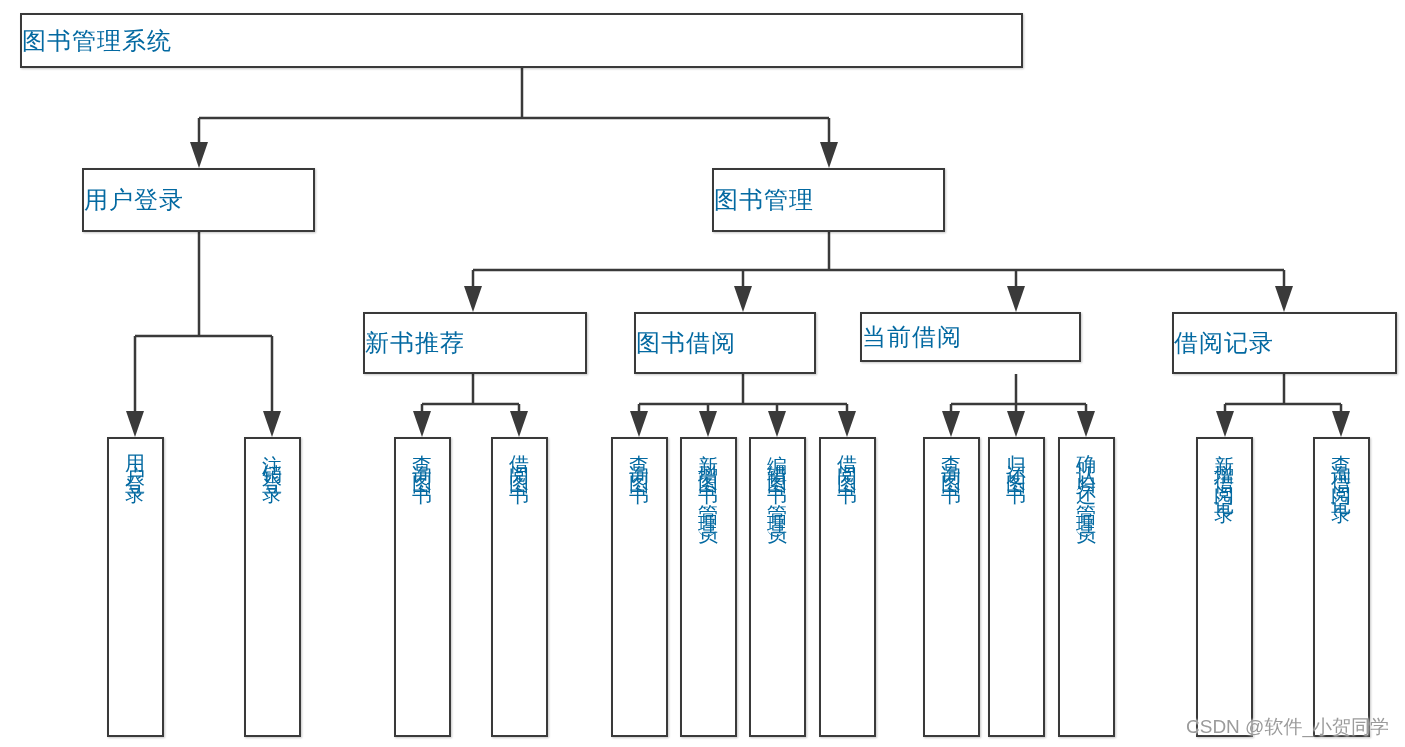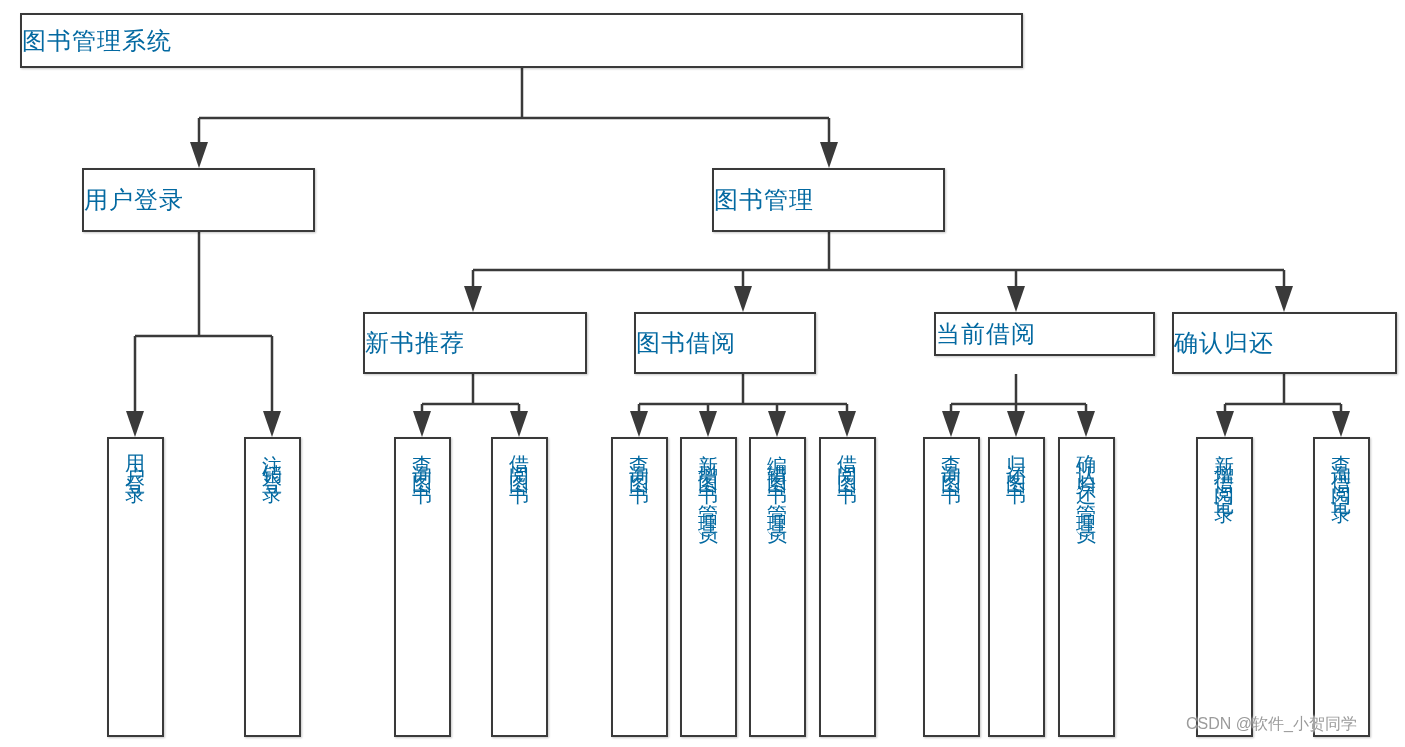--- a/index.html
+++ b/index.html
@@ -18,30 +18,30 @@
   .h-node{font-size:24px;letter-spacing:1px;white-space:nowrap;}
   .v-node{
     writing-mode:vertical-rl;text-orientation:mixed;
     font-size:20px;letter-spacing:10px;line-height:1;
   }
   .root-node{left:20px;top:13px;width:1003px;height:55px;}
   .n-user-login{left:82px;top:168px;width:233px;height:64px;}
   .n-book-mgmt{left:712px;top:168px;width:233px;height:64px;}
   .n-new-rec{left:363px;top:312px;width:224px;height:62px;}
   .n-book-borrow{left:634px;top:312px;width:182px;height:62px;}
-  .n-cur-borrow{left:934px;top:312px;width:221px;height:44px;}
+  .n-cur-borrow{left:860px;top:312px;width:221px;height:50px;}
   .n-borrow-rec{left:1172px;top:312px;width:225px;height:62px;}
   .tall{top:437px;width:57px;height:300px;}
   .g1a{left:107px;}  .g1b{left:244px;}
   .g2a{left:394px;}  .g2b{left:491px;}
   .g3a{left:611px;}  .g3b{left:680px;}  .g3c{left:749px;}  .g3d{left:819px;}
   .g4a{left:923px;}  .g4b{left:988px;}  .g4c{left:1058px;}
   .g5a{left:1196px;} .g5b{left:1313px;}
   .watermark{
-    position:absolute;left:1186px;top:714px;font-size:16px;color:#9b9b9b;
+    position:absolute;left:1186px;top:714px;font-size:19px;color:#9b9b9b;
     white-space:nowrap;text-shadow:0 0 3px #fff,0 0 3px #fff;z-index:5;
   }
 </style>
 </head>
 <body>
 
 <div class="stage">
 
   <svg class="wires" width="1405" height="747" viewBox="0 0 1405 747">
     <g>
@@ -100,21 +100,21 @@
   <div class="node h-node n-book-mgmt">
     <span>图书管理</span>
   </div>
   <div class="node h-node n-book-borrow">
     <span>图书借阅</span>
   </div>
   <div class="node h-node n-cur-borrow">
     <span>当前借阅</span>
   </div>
   <div class="node h-node n-borrow-rec">
-    <span>确认归还</span>
+    <span>借阅记录</span>
   </div>
 
   <div class="node v-node tall g1a">
     <span>用户登录</span>
   </div>
   <div class="node v-node tall g1b">
     <span>注销登录</span>
   </div>
 
   <div class="node v-node tall g2a">

